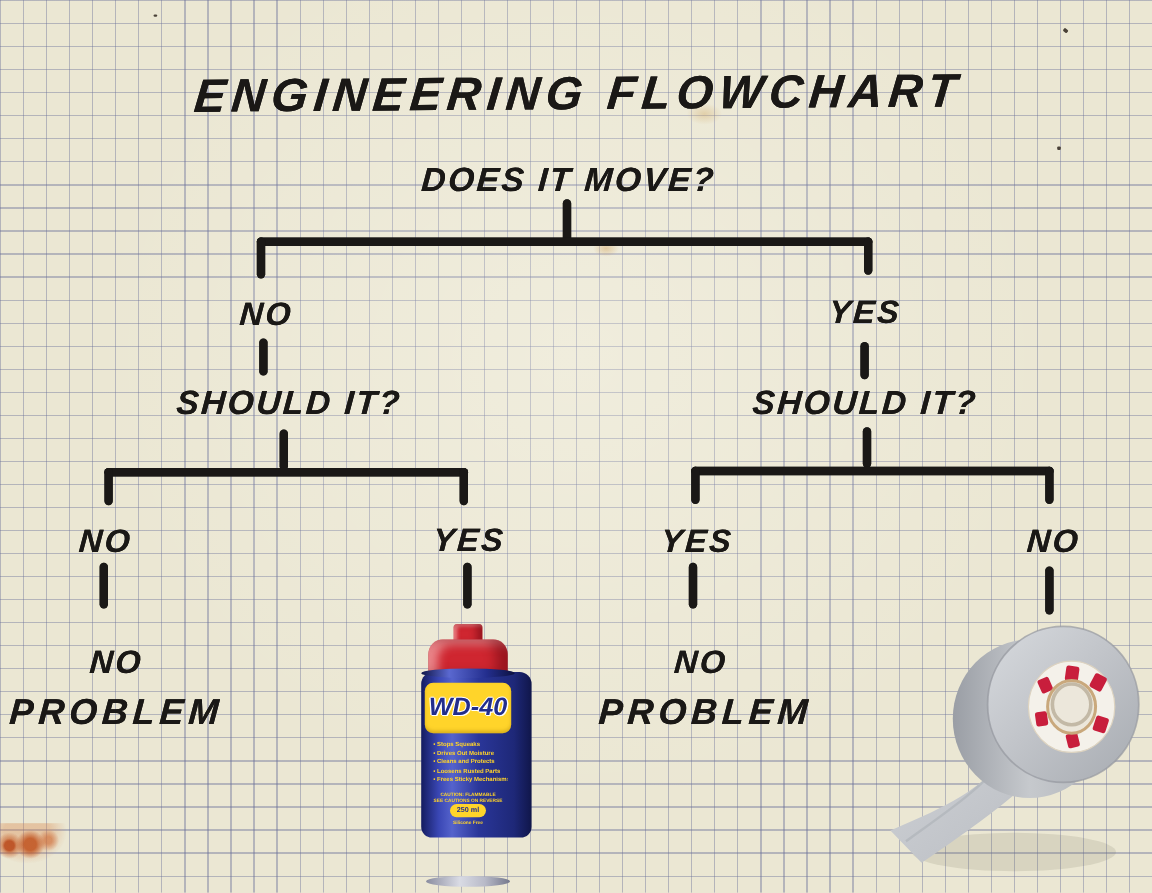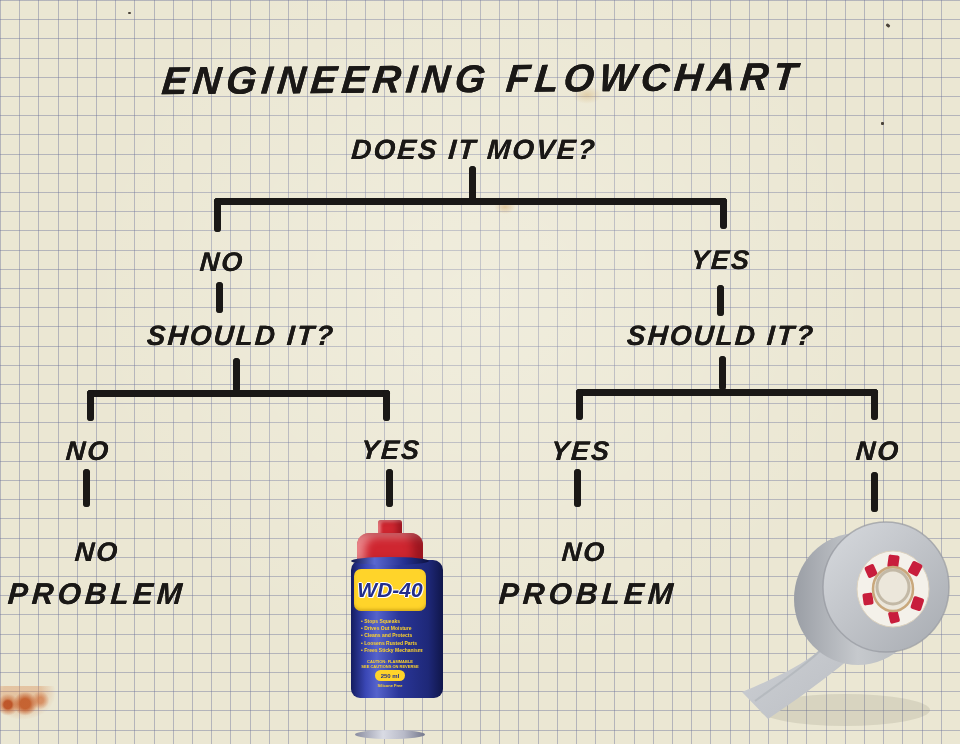--- a/index.html
+++ b/index.html
@@ -31,23 +31,24 @@
     box-shadow:0 0 0.5px rgba(20,20,20,.8);
   }
   
   .stain{position:absolute;pointer-events:none;}
   .speck{position:absolute;background:#4a4238;border-radius:1px;}
   
   .can{position:absolute;left:350px;top:520px;width:80px;height:186px;}
   .can .nozzle{position:absolute;left:28px;top:0;width:24px;height:17px;background:var(--wd40-red,#cf2630);border-radius:3px 3px 1px 1px;box-shadow:inset -5px 0 6px rgba(90,0,10,.45), inset 3px 2px 3px rgba(255,200,200,.5);}
   .can .cap{position:absolute;left:7px;top:13px;width:66px;height:29px;background:var(--wd40-red,#cf2630);border-radius:12px 12px 3px 3px;box-shadow:inset -10px 0 10px rgba(90,0,10,.45), inset 8px 4px 8px rgba(255,210,210,.55), 0 1px 0 rgba(60,0,5,.4);}
   .can .body{
-    position:absolute;left:1px;top:40px;width:92px;height:138px;
+    position:absolute;left:1px;top:40px;width:78px;height:138px;
     background:linear-gradient(90deg,#141c60 0%,#3a47b5 16%,#5563cc 28%,var(--wd40-blue,#2a3699) 52%,#1e2878 84%,#10164a 100%);
     border-radius:10px 10px 9px 9px;
+    padding-left:14px;
   }
   .can .shoulder{position:absolute;left:0;top:-3px;width:78px;height:8px;background:linear-gradient(90deg,#10164a,#5a68d0 30%,#232e8e 70%,#0d1240);border-radius:50%;}
   .can .panel{
     position:absolute;left:3px;top:9px;width:72px;height:42px;
     background:var(--wd40-yellow,#ffd42a);border-radius:7px;
     display:flex;align-items:center;justify-content:center;
     box-shadow:inset 0 -2px 3px rgba(150,110,0,.35);
   }
   .can .brand{
     font-weight:700;font-style:italic;font-size:21px;letter-spacing:0px;

